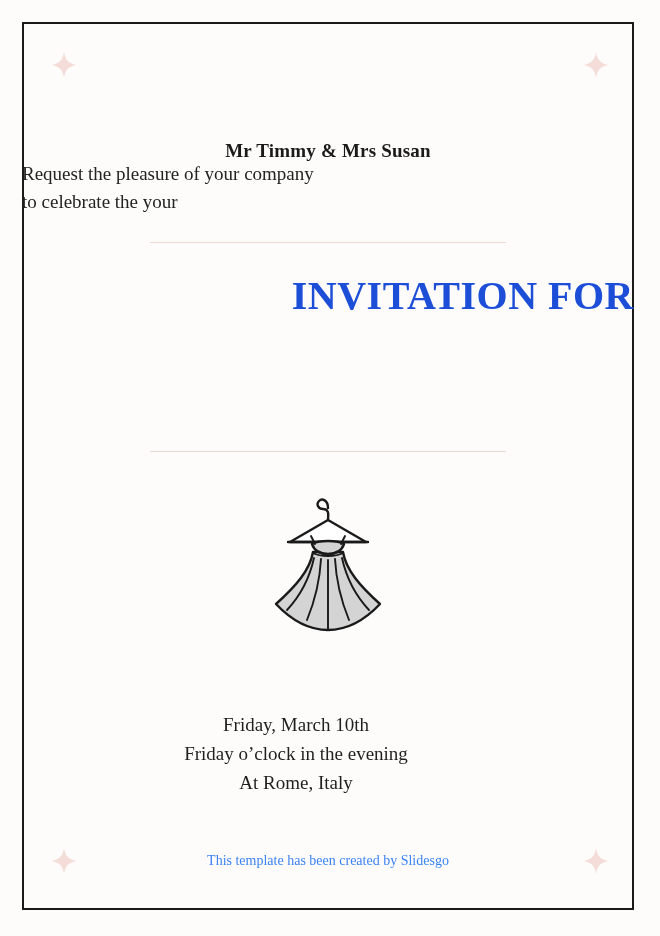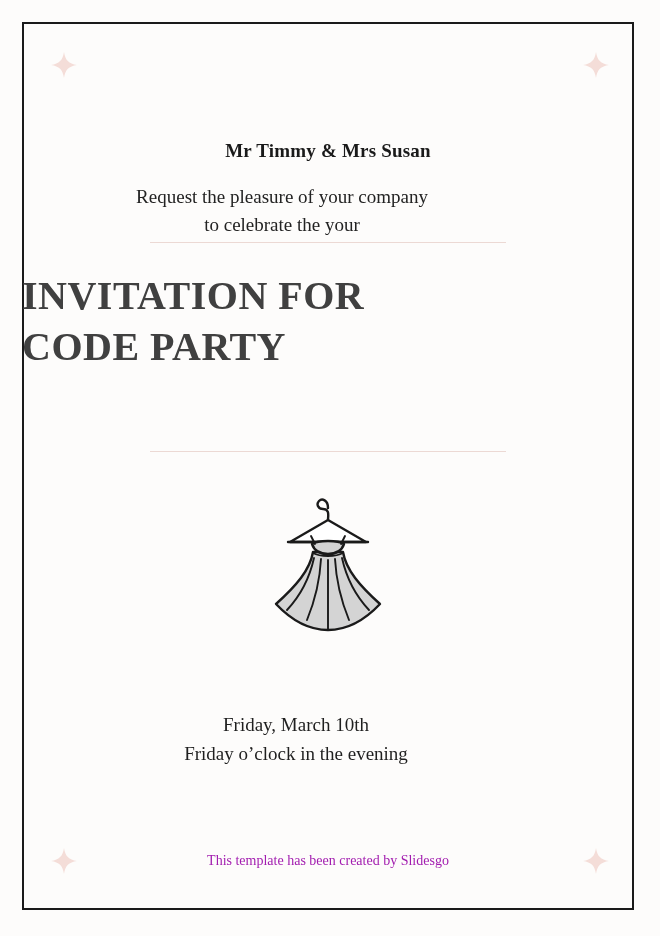--- a/index.html
+++ b/index.html
@@ -64,49 +64,48 @@
     width: 612px;
     text-align: center;
     font-weight: bold;
     font-size: 19px;
     letter-spacing: 0.2px;
   }
 
   .request {
     position: absolute;
     left: 0;
-    top: 161px;
+    top: 138px;
     width: 520px;
-    text-align: center;
     font-size: 19px;
     line-height: 28px;
     color: #232323;
   }
 
   .rule {
     position: absolute;
     height: 1px;
     background: #ecd9d4;
     left: 128px;
     width: 356px;
   }
   .rule.top { top: 220px; }
   .rule.bottom { top: 429px; }
 
   .title {
     position: absolute;
     left: 0;
     top: 248px;
     width: 612px;
-    text-align: left;
+    text-align: right;
     font-size: 40px;
     line-height: 51px;
     font-weight: bold;
     letter-spacing: 0.5px;
-    color: #404040;
+    color: #1d4ed8;
   }
 
   .illustration {
     position: absolute;
     left: 196px;
     top: 452px;
     width: 220px;
     height: 185px;
   }
   .illustration svg { display: block; width: 220px; height: 185px; }
@@ -122,21 +121,21 @@
     color: #1f1f1f;
   }
 
   .credit {
     position: absolute;
     left: 0;
     top: 831px;
     width: 612px;
     text-align: center;
     font-size: 14px;
-    color: #a21caf;
+    color: #3b82f6;
   }
 </style>
 </head>
 <body>
 
 <div class="card">
 
   <div class="border-frame"></div>
 
   <div class="sparkle tl">
@@ -166,21 +165,20 @@
 
     <div class="request">
       <div>Request the pleasure of your company</div>
       <div>to celebrate the your</div>
     </div>
 
     <div class="rule top"></div>
 
     <div class="title">
       <div>INVITATION FOR</div>
-      <div>CODE PARTY</div>
     </div>
 
     <div class="rule bottom"></div>
 
     <div class="illustration">
       <svg viewBox="0 0 220 185" aria-hidden="true">
         <g fill="none" stroke="#1a1a1a" stroke-width="2.4" stroke-linecap="round" stroke-linejoin="round">
 
           <path d="M110 34 C110 26 104 24 101 27 C98 30 100 35 105 35 C112 35 110 42 110 46"></path>
 
@@ -203,18 +201,19 @@
           <path d="M110 86 L110 155"></path>
           <path d="M117 85 C118 104 122 124 131 146"></path>
           <path d="M124 84 C128 102 136 120 151 136"></path>
         </g>
       </svg>
     </div>
 
     <div class="details">
       <div>Friday, March 10th</div>
       <div>Friday o’clock in the evening</div>
+      <div>At Rome, Italy</div>
     </div>
 
     <div class="credit">This template has been created by Slidesgo</div>
 
   </div>
 </div>
 
 </body></html>

